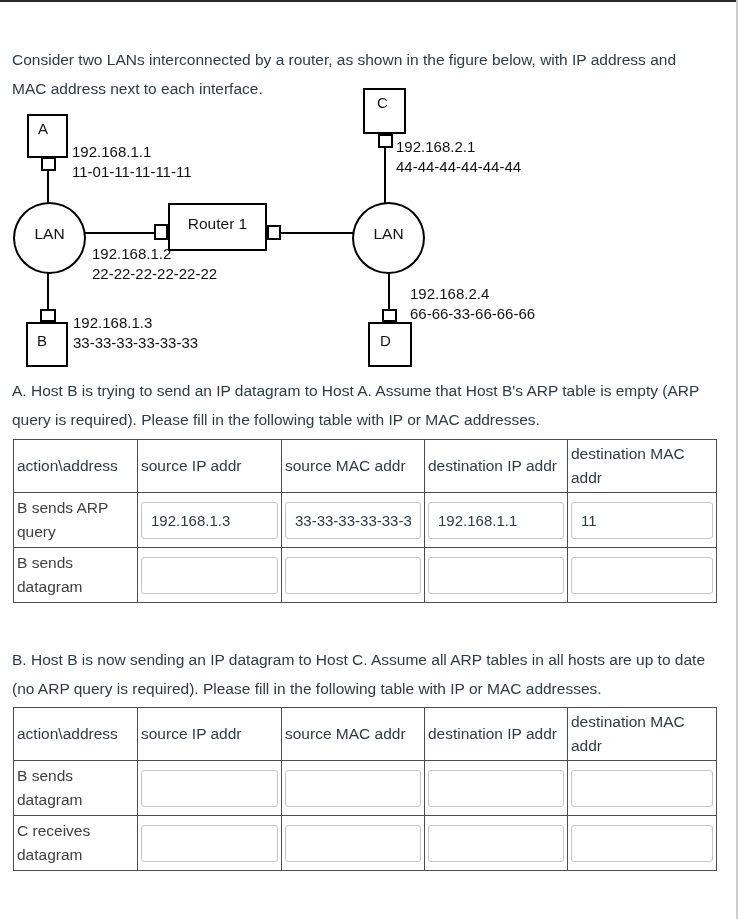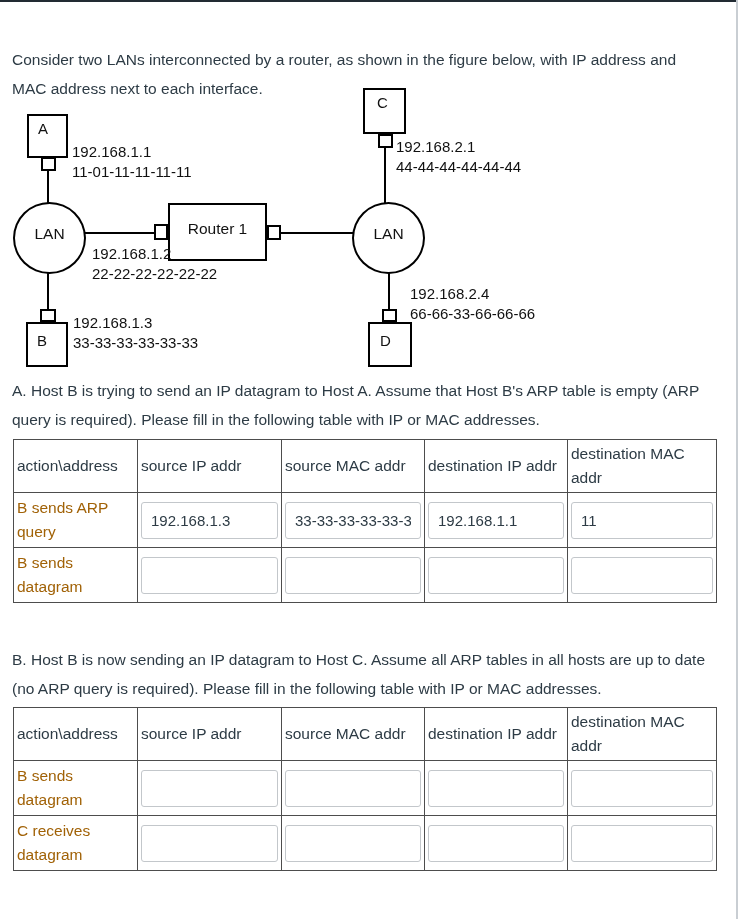--- a/index.html
+++ b/index.html
@@ -27,21 +27,21 @@
   .dlabel { position:absolute; z-index:3; font-size:15px; line-height:20px; color:#111; white-space:nowrap; }
 
   
   .qtable { position:absolute; left:13px; border-collapse:collapse; table-layout:fixed;
             background:#fff; z-index:1; }
   .qtable th, .qtable td { border:1px solid #4d4d4d; box-sizing:border-box; }
   .qtable th { font-weight:400; font-size:15.5px; text-align:left; vertical-align:middle;
                padding:2px 3px; line-height:24px; color:#2d3b45; }
   .hrow { height:52px; }
   .drow { height:55px; }
-  td.rlabel { font-size:15.5px; line-height:24px; padding:2px 3px; vertical-align:middle; color:#a16207; }
+  td.rlabel { font-size:15.5px; line-height:24px; padding:2px 3px; vertical-align:middle; color:#404040; }
   td.icell { padding:3px 3px; vertical-align:middle; }
   input.ans {
     display:block; width:100%; height:37px; box-sizing:border-box;
     border:1px solid #c3c7cb; border-radius:3px; padding:0 9px;
     font-family:"Liberation Sans", sans-serif; font-size:15px; color:#2d3b45;
     background:#fff; outline:none; overflow:hidden; white-space:nowrap;
   }
 </style>
 </head>
 <body>
@@ -84,21 +84,21 @@
     <span class="hletter" style="padding-top:8px; padding-left:10px;">D</span>
   </div>
 
   <div class="shape lan" style="left:13px; top:202px; width:73px; height:72px;">
     <span>LAN</span>
   </div>
   <div class="shape lan" style="left:352px; top:202px; width:73px; height:72px;">
     <span>LAN</span>
   </div>
 
-  <div class="shape routerbox" style="left:168px; top:203px; width:99px; height:58px;">
+  <div class="shape routerbox" style="left:168px; top:203px; width:99px; height:48px;">
     <span>Router 1</span>
   </div>
   <div class="shape conn" style="left:154px; top:224px; width:14px; height:16px;"></div>
   <div class="shape conn" style="left:267px; top:225px; width:14px; height:15px;"></div>
 
   <div class="dlabel" style="left:72px; top:142px;">
     <div>192.168.1.1</div>
     <div>11-01-11-11-11-11</div>
   </div>
   <div class="dlabel" style="left:396px; top:137px;">

